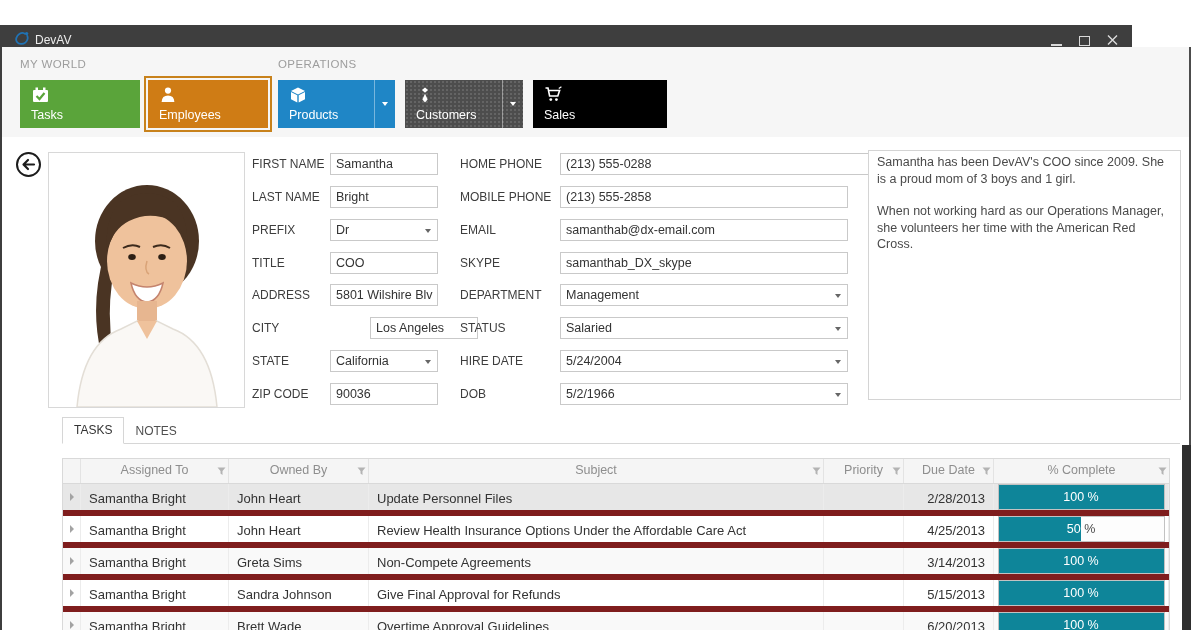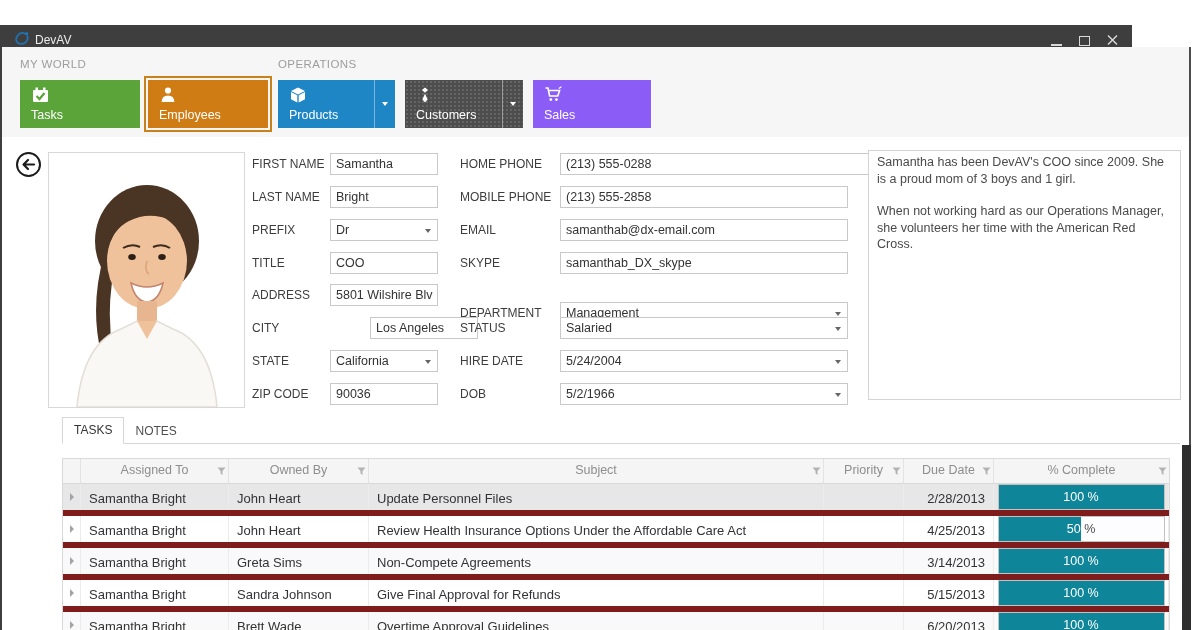--- a/index.html
+++ b/index.html
@@ -154,21 +154,21 @@
             <polygon points="9,1.5 12,4 9,6.8 6,4" fill="#fff"></polygon>
             <polygon points="9,7.4 11.6,13.5 9,16.5 6.4,13.5" fill="#fff"></polygon>
           </svg>
       </span>
       <span class="t-label">Customers</span>
       <span class="dd-strip">
           <span class="tri-down-w"></span>
         </span>
     </div>
 
-    <div class="tile t-sales" style="background-color: #8b5cf6;">
+    <div class="tile t-sales" style="background-color: #000000; padding-left: 16px;">
       <span class="t-icon">
         <svg width="19" height="17" viewBox="0 0 19 17">
             <path d="M1.5 2 H4 l1.6 8 H13.8 L15.6 4.5 H5" stroke="#fff" stroke-width="1.6" fill="none"></path>
             <circle cx="6.8" cy="13.6" r="1.4" fill="#fff"></circle>
             <circle cx="12.4" cy="13.6" r="1.4" fill="#fff"></circle>
             <path d="M14.8 2.5 l2.6 -1.8" stroke="#fff" stroke-width="1.2"></path>
           </svg>
       </span>
       <span class="t-label">Sales</span>
     </div>
@@ -270,21 +270,21 @@
         <div class="f-input" style="left: 100px; width: 288px;">
           <span class="f-val">samanthab@dx-email.com</span>
         </div>
       </div>
       <div class="form-row" style="top: 99px;">
         <div class="f-label">SKYPE</div>
         <div class="f-input" style="left: 100px; width: 288px;">
           <span class="f-val">samanthab_DX_skype</span>
         </div>
       </div>
-      <div class="form-row" style="top: 149px; text-decoration: underline;">
+      <div class="form-row" style="top: 131px; text-decoration: underline;">
         <div class="f-label">DEPARTMENT</div>
         <div class="f-input dd" style="left: 100px; width: 288px;">
           <span class="f-val">Management</span>
           <span class="dd-arrow"></span>
         </div>
       </div>
       <div class="form-row" style="top: 164px;">
         <div class="f-label">STATUS</div>
         <div class="f-input dd" style="left: 100px; width: 288px;">
           <span class="f-val">Salaried</span>

